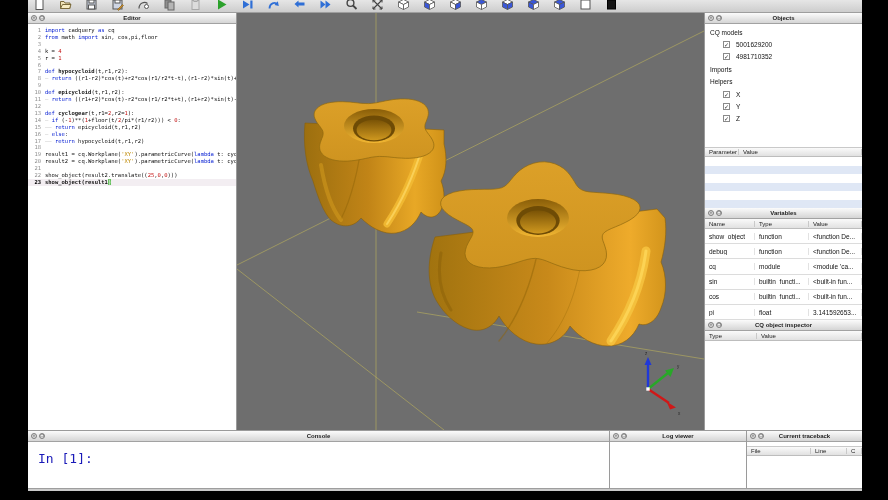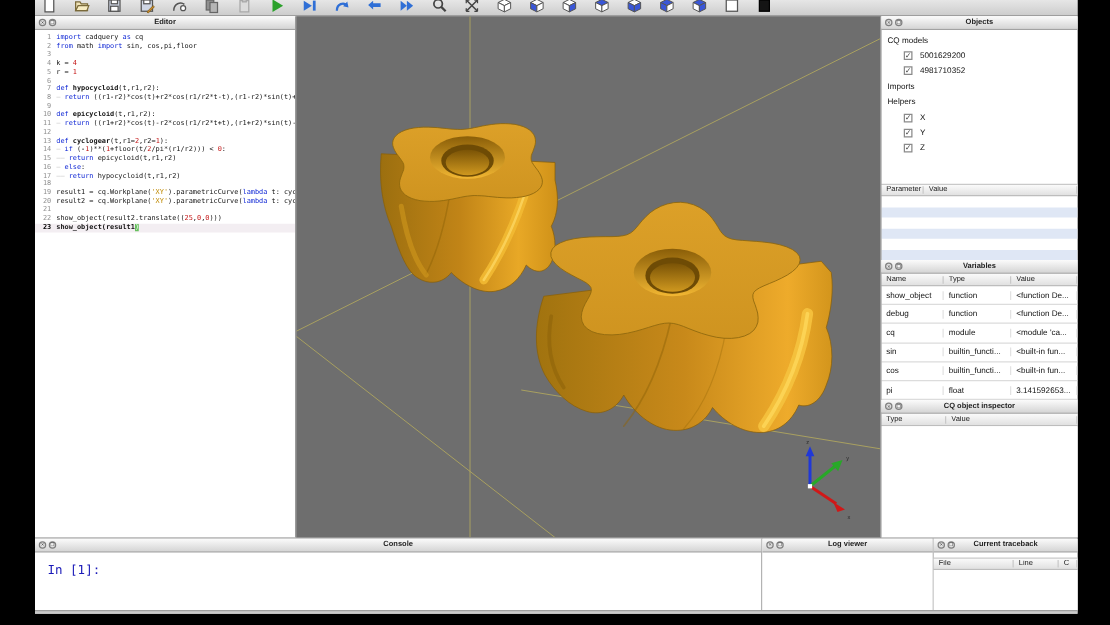--- a/index.html
+++ b/index.html
@@ -55,21 +55,21 @@
   .vrow{display:flex;height:15.2px;border-bottom:1px solid #dcdcdc;font-size:6.5px;color:#111;align-items:center}
   .vrow .td{padding-left:4px;border-right:1px solid #e2e2e2;overflow:hidden;white-space:nowrap}
   .insp-head{height:10px}
   .insp-body{flex:1;background:#fff}
   .vars-panel{display:flex;flex-direction:column;height:112px;flex:none;border-bottom:0}
   .insp-panel{display:flex;flex-direction:column;flex:1;min-height:0}
 
   
   .bottom{height:58px;display:flex;border-top:1px solid #9a9a9a;flex:none}
   .console-panel{width:582px;border-right:1px solid #9a9a9a;display:flex;flex-direction:column;background:#fff;flex:none}
-  .console-out{flex:1;font-family:"DejaVu Sans Mono",monospace;font-size:10px;color:#1a1ab8;padding:9px 0 0 10px}
+  .console-out{flex:1;font-family:"DejaVu Sans Mono",monospace;font-size:13px;color:#1a1ab8;padding:9px 0 0 10px}
   .log-panel{width:137px;border-right:1px solid #9a9a9a;display:flex;flex-direction:column;background:#fff;flex:none}
   .log-body{flex:1;background:#fff}
   .trace-panel{flex:1;display:flex;flex-direction:column;background:#fff;min-width:0}
   .trace-head{height:10px;margin-top:4px;border-top:1px solid #c9c9c9}
   .trace-body{flex:1;background:#fff}
 
   .statusbar{height:3px;background:#cacaca;border-top:1px solid #9e9e9e;flex:none}
 </style>
 </head>
 <body>

